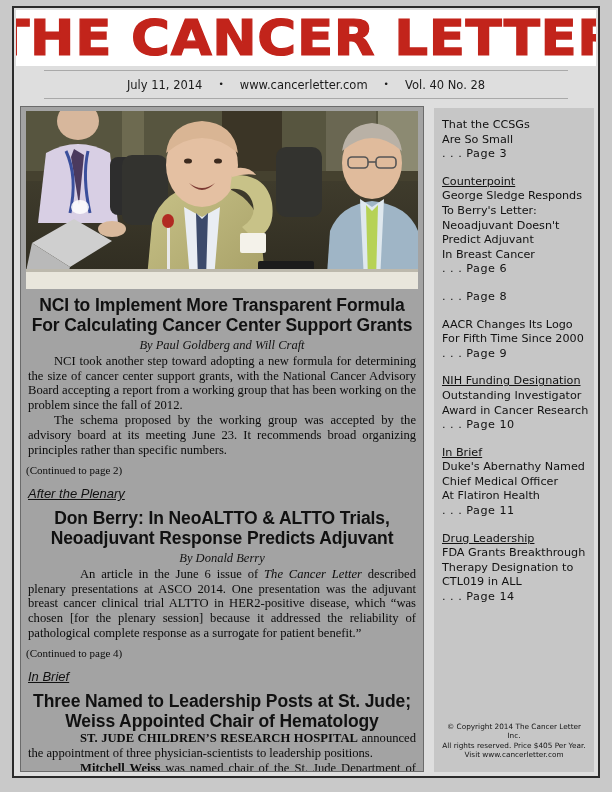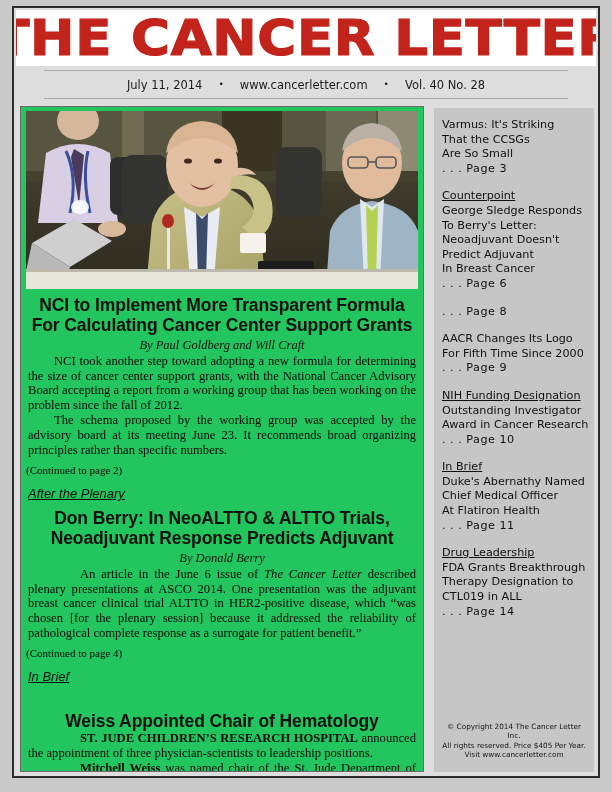--- a/index.html
+++ b/index.html
@@ -93,21 +93,21 @@
   }
 
   
   .main-col {
     position: absolute;
     left: 6px;
     top: 98px;
     width: 404px;
     height: 666px;
     border: 1px solid #6b6b6b;
-    background: #22c55e;
+    background: #a3a3a3;
     box-sizing: border-box;
     padding: 4px 5px 0 5px;
     overflow: hidden;
   }
 
   .lead-photo {
     width: 392px;
     height: 178px;
     position: relative;
     overflow: hidden;
@@ -338,36 +338,35 @@
       <span>Neoadjuvant Response Predicts Adjuvant</span>
     </h1>
     <div class="byline">By Donald Berry</div>
     <p class="body">
       <span style="padding-left:26px"></span>An article in the June 6 issue of <span class="ital">The Cancer Letter</span> described plenary presentations at ASCO 2014. One presentation was the adjuvant breast cancer clinical trial ALTTO in HER2-positive disease, which “was chosen [for the plenary session] because it addressed the reliability of pathological complete response as a surrogate for patient benefit.”
     </p>
     <div class="contd">(Continued to page 4)</div>
 
     <div><span class="kicker">In Brief</span></div>
     <h1 class="headline h2">
-      <br>
+      <span>Three Named to Leadership Posts at St. Jude;</span><br>
       <span>Weiss Appointed Chair of Hematology</span>
     </h1>
     <p class="body">
       <span style="padding-left:26px"></span><span class="caps-lead">ST. JUDE CHILDREN’S RESEARCH HOSPITAL</span> announced the appointment of three physician-scientists to leadership positions.
     </p>
     <p class="body">
       <span style="padding-left:26px"></span><span class="nm">Mitchell Weiss</span> was named chair of the St. Jude Department of Hematology.
     </p>
 
   </div>
 
   <div class="sidebar">
 
     <div class="side-item">
-      <span class="side-line">Varmus: It's Striking</span>
       <span class="side-line">That the CCSGs</span>
       <span class="side-line">Are So Small</span>
       <span class="side-page">. . . Page 3</span>
     </div>
 
     <div class="side-item">
       <span class="side-label">Counterpoint</span>
       <span class="side-line">George Sledge Responds</span>
       <span class="side-line">To Berry's Letter:</span>
       <span class="side-line">Neoadjuvant Doesn't</span>

